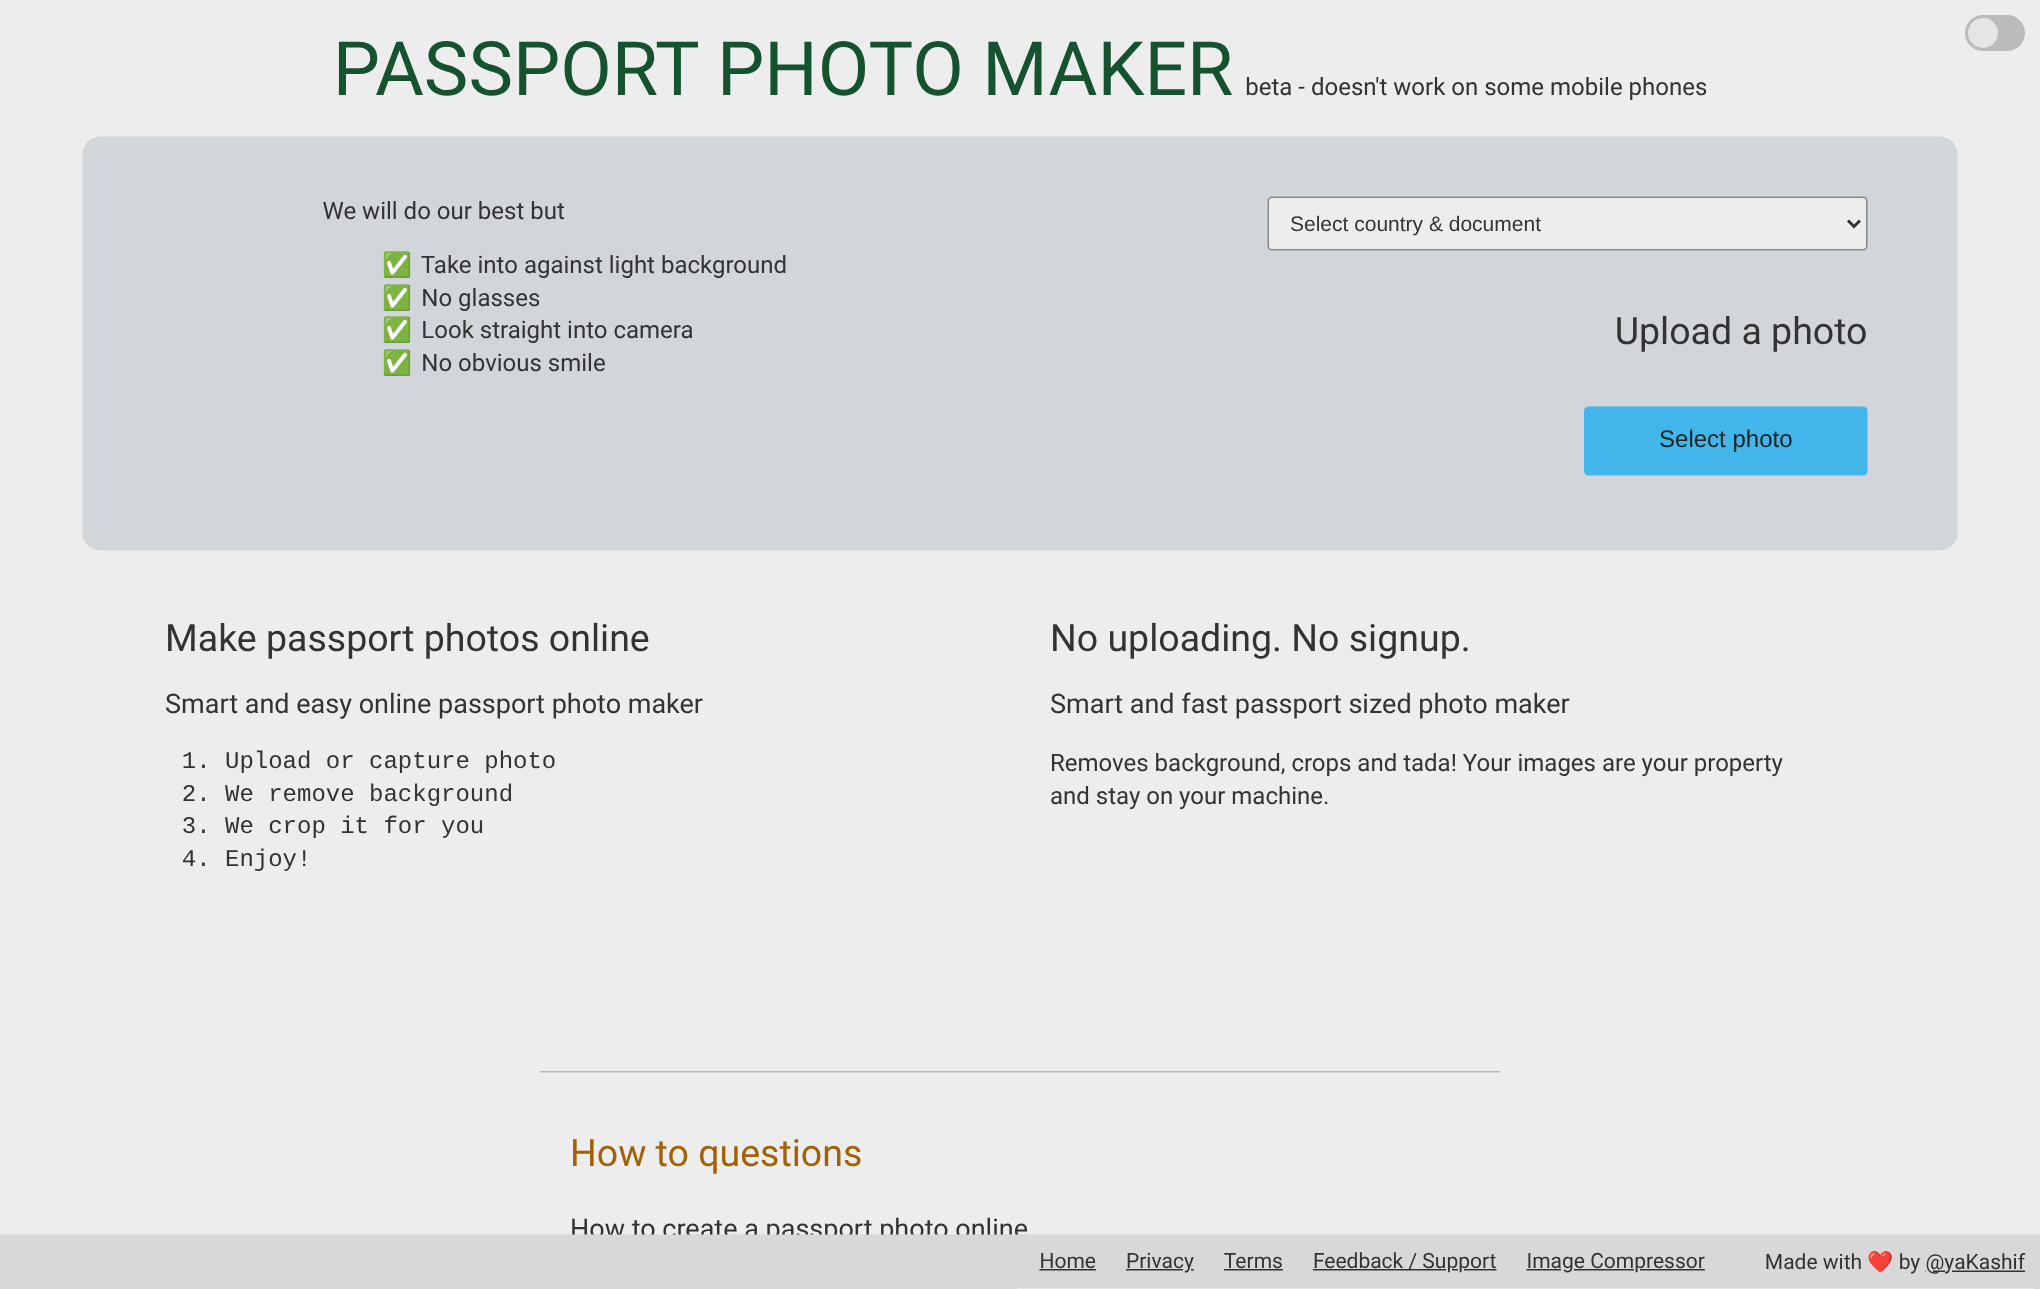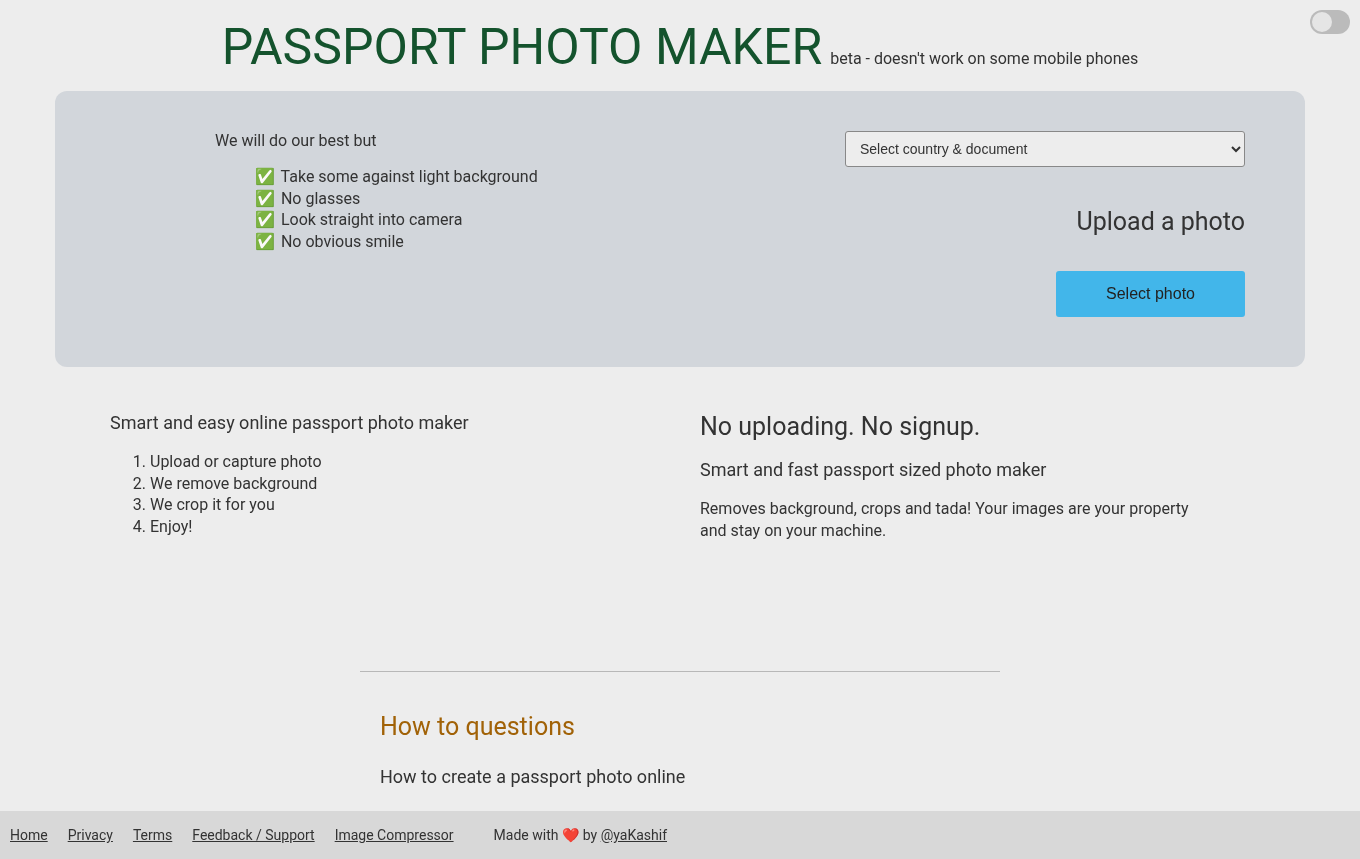--- a/index.html
+++ b/index.html
@@ -135,20 +135,21 @@
       color: #333;
       margin-bottom: 18px;
     }
     .ordered {
       padding-left: 40px;
       font-size: 16px;
       color: #333;
     }
     .ordered li {
       line-height: 1.35;
+      font-family: Liberation Mono, monospace;
     }
     .para {
       font-size: 16px;
       color: #333;
       line-height: 1.35;
       max-width: 490px;
     }
     .divider-wrap {
       display: flex;
       justify-content: center;
@@ -170,24 +171,25 @@
     }
     .howto-q {
       font-size: 18px;
       color: #333;
     }
     .footer {
       position: absolute;
       bottom: 0;
       left: 0;
       right: 0;
-      height: 48px;
+      height: 36px;
       background: #d8d8d8;
       display: flex;
       align-items: center;
+      justify-content: flex-end;
       padding: 0 10px;
       gap: 20px;
       font-size: 14px;
       color: #333;
     }
     .footer a {
       color: #333;
       text-decoration: underline;
     }
     .footer .made {
@@ -203,39 +205,40 @@
 
 <div class="header">
   <span class="title">PASSPORT PHOTO MAKER</span>
   <span class="subtitle">beta - doesn't work on some mobile phones</span>
 </div>
 
 <div class="main-card">
   <div class="left-col">
     <div class="intro-text">We will do our best but</div>
     <ul class="tips">
-      <li><span class="tip-check">✅</span> <span>Take some against light background</span></li>
+      <li><span class="tip-check">✅</span> <span>Take into against light background</span></li>
       <li><span class="tip-check">✅</span> <span>No glasses</span></li>
       <li><span class="tip-check">✅</span> <span>Look straight into camera</span></li>
       <li><span class="tip-check">✅</span> <span>No obvious smile</span></li>
     </ul>
   </div>
   <div class="right-col">
     <div class="select-wrap">
       <select class="country-doc">
         <option>Select country &amp; document</option>
       </select>
     </div>
     <div class="upload-heading">Upload a photo</div>
     <button class="select-photo-btn">Select photo</button>
   </div>
 </div>
 
 <div class="info-section">
   <div class="info-col">
+    <div class="info-h2">Make passport photos online</div>
     <div class="info-h3">Smart and easy online passport photo maker</div>
     <ol class="ordered">
       <li>Upload or capture photo</li>
       <li>We remove background</li>
       <li>We crop it for you</li>
       <li>Enjoy!</li>
     </ol>
   </div>
   <div class="info-col">
     <div class="info-h2">No uploading. No signup.</div>

